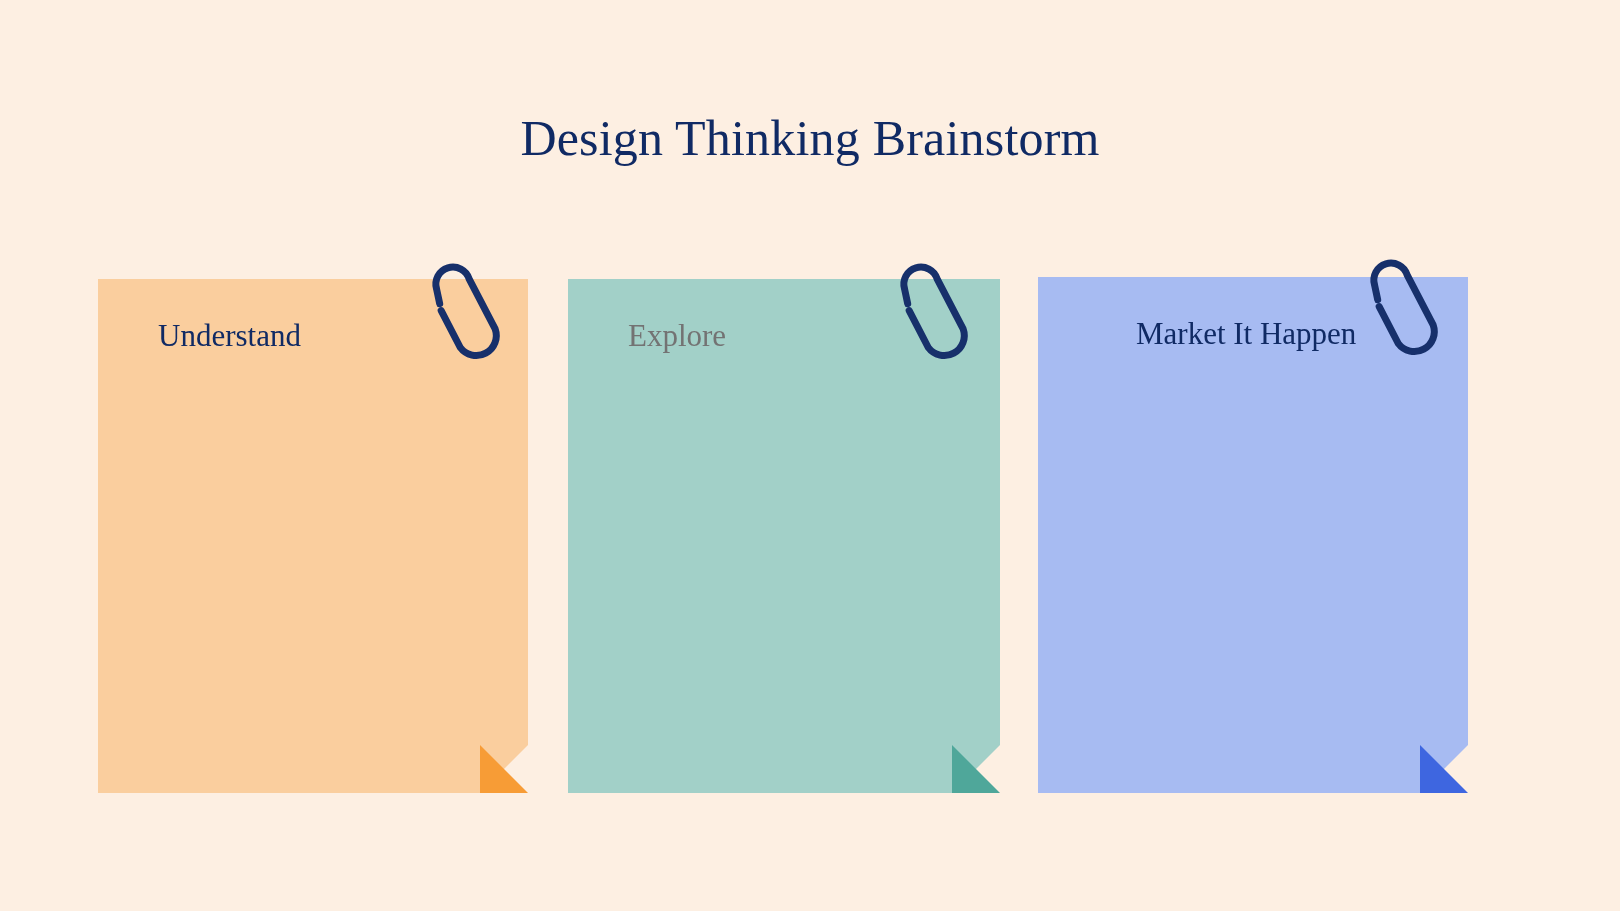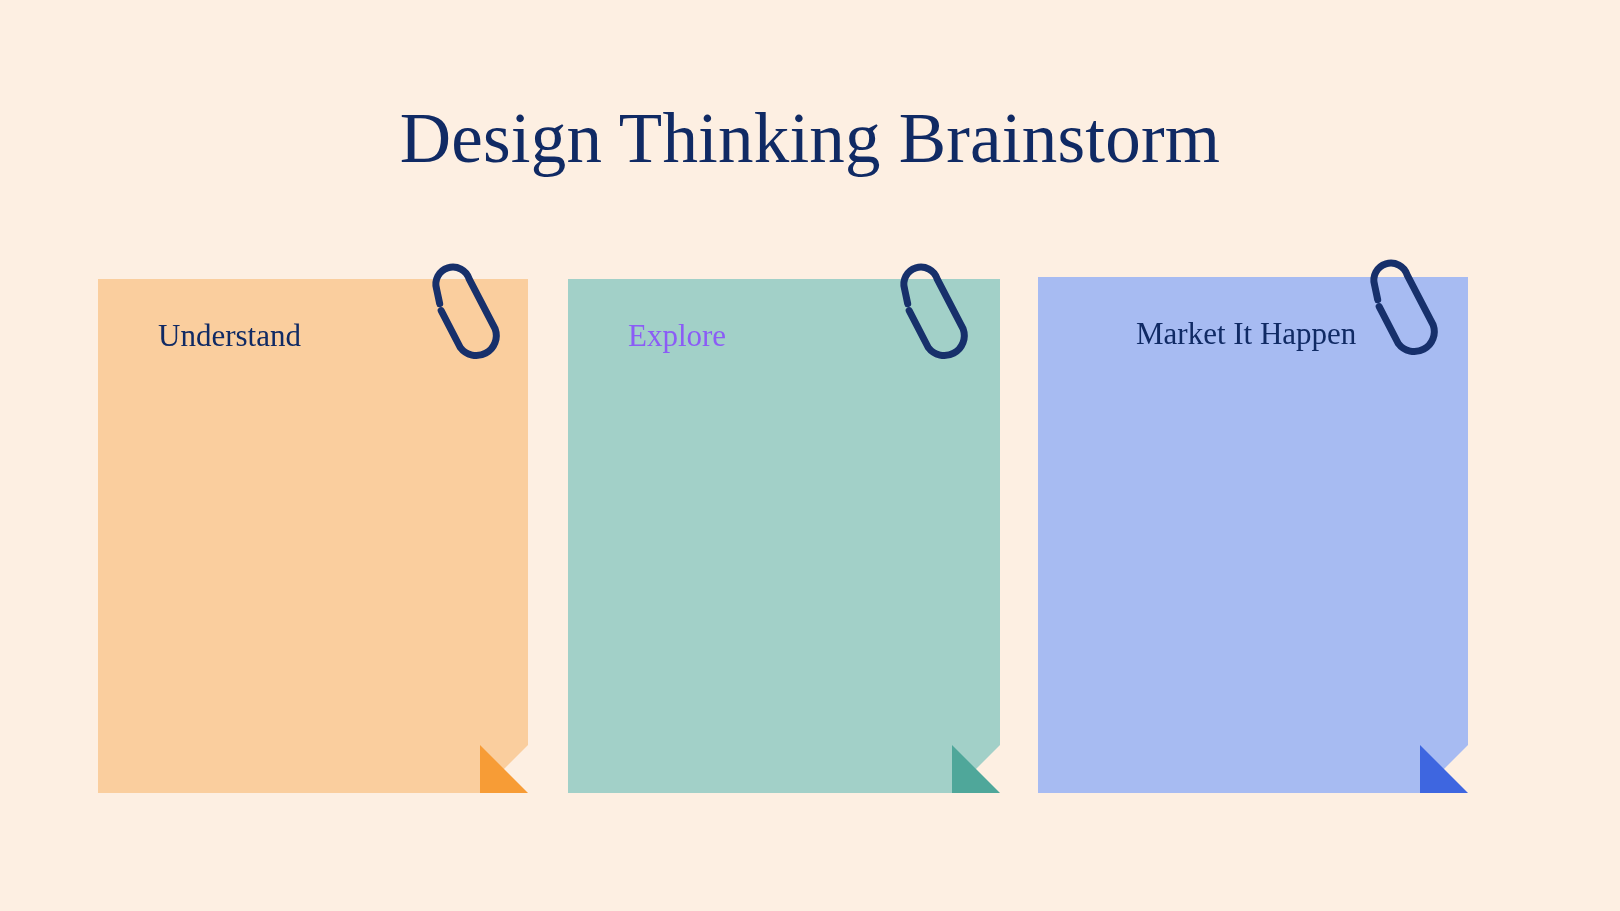--- a/index.html
+++ b/index.html
@@ -25,21 +25,21 @@
   }
 
   
   .page-title {
     position: absolute;
     left: 0;
     top: 92px;
     width: 1620px;
     text-align: center;
     font-family: "Liberation Serif", "DejaVu Serif", serif;
-    font-size: 71px;
+    font-size: 50px;
     line-height: 92px;
     font-weight: 400;
     color: #102A64;
     letter-spacing: 0.2px;
     white-space: nowrap;
   }
 
   
   .card {
     position: absolute;
@@ -107,21 +107,21 @@
     <div class="clip">
       <svg viewBox="0 0 96 112" xmlns="http://www.w3.org/2000/svg">
         <path d="M21 47 L21 32 A17 17 0 0 1 55 29 L70 83 A20 20 0 0 1 32 94 L21 54" fill="none" stroke="#17306B" stroke-width="7" stroke-linecap="round" stroke-linejoin="round" transform="rotate(-12 48 56)"></path>
       </svg>
     </div>
   </div>
 
   <div class="card" id="card-2">
     <div class="card-body" style="background: rgb(162, 208, 200);"></div>
     <div class="card-fold" style="background: rgb(79, 167, 154);"></div>
-    <div class="card-label" style="color: #8b5cf6;">Explore</div>
+    <div class="card-label" style="color: #737373;">Explore</div>
     <div class="clip">
       <svg viewBox="0 0 96 112" xmlns="http://www.w3.org/2000/svg">
         <path d="M21 47 L21 32 A17 17 0 0 1 55 29 L70 83 A20 20 0 0 1 32 94 L21 54" fill="none" stroke="#17306B" stroke-width="7" stroke-linecap="round" stroke-linejoin="round" transform="rotate(-12 48 56)"></path>
       </svg>
     </div>
   </div>
 
   <div class="card" id="card-3">
     <div class="card-body" style="background: rgb(167, 187, 242);"></div>
     <div class="card-fold" style="background: rgb(62, 102, 224);"></div>

